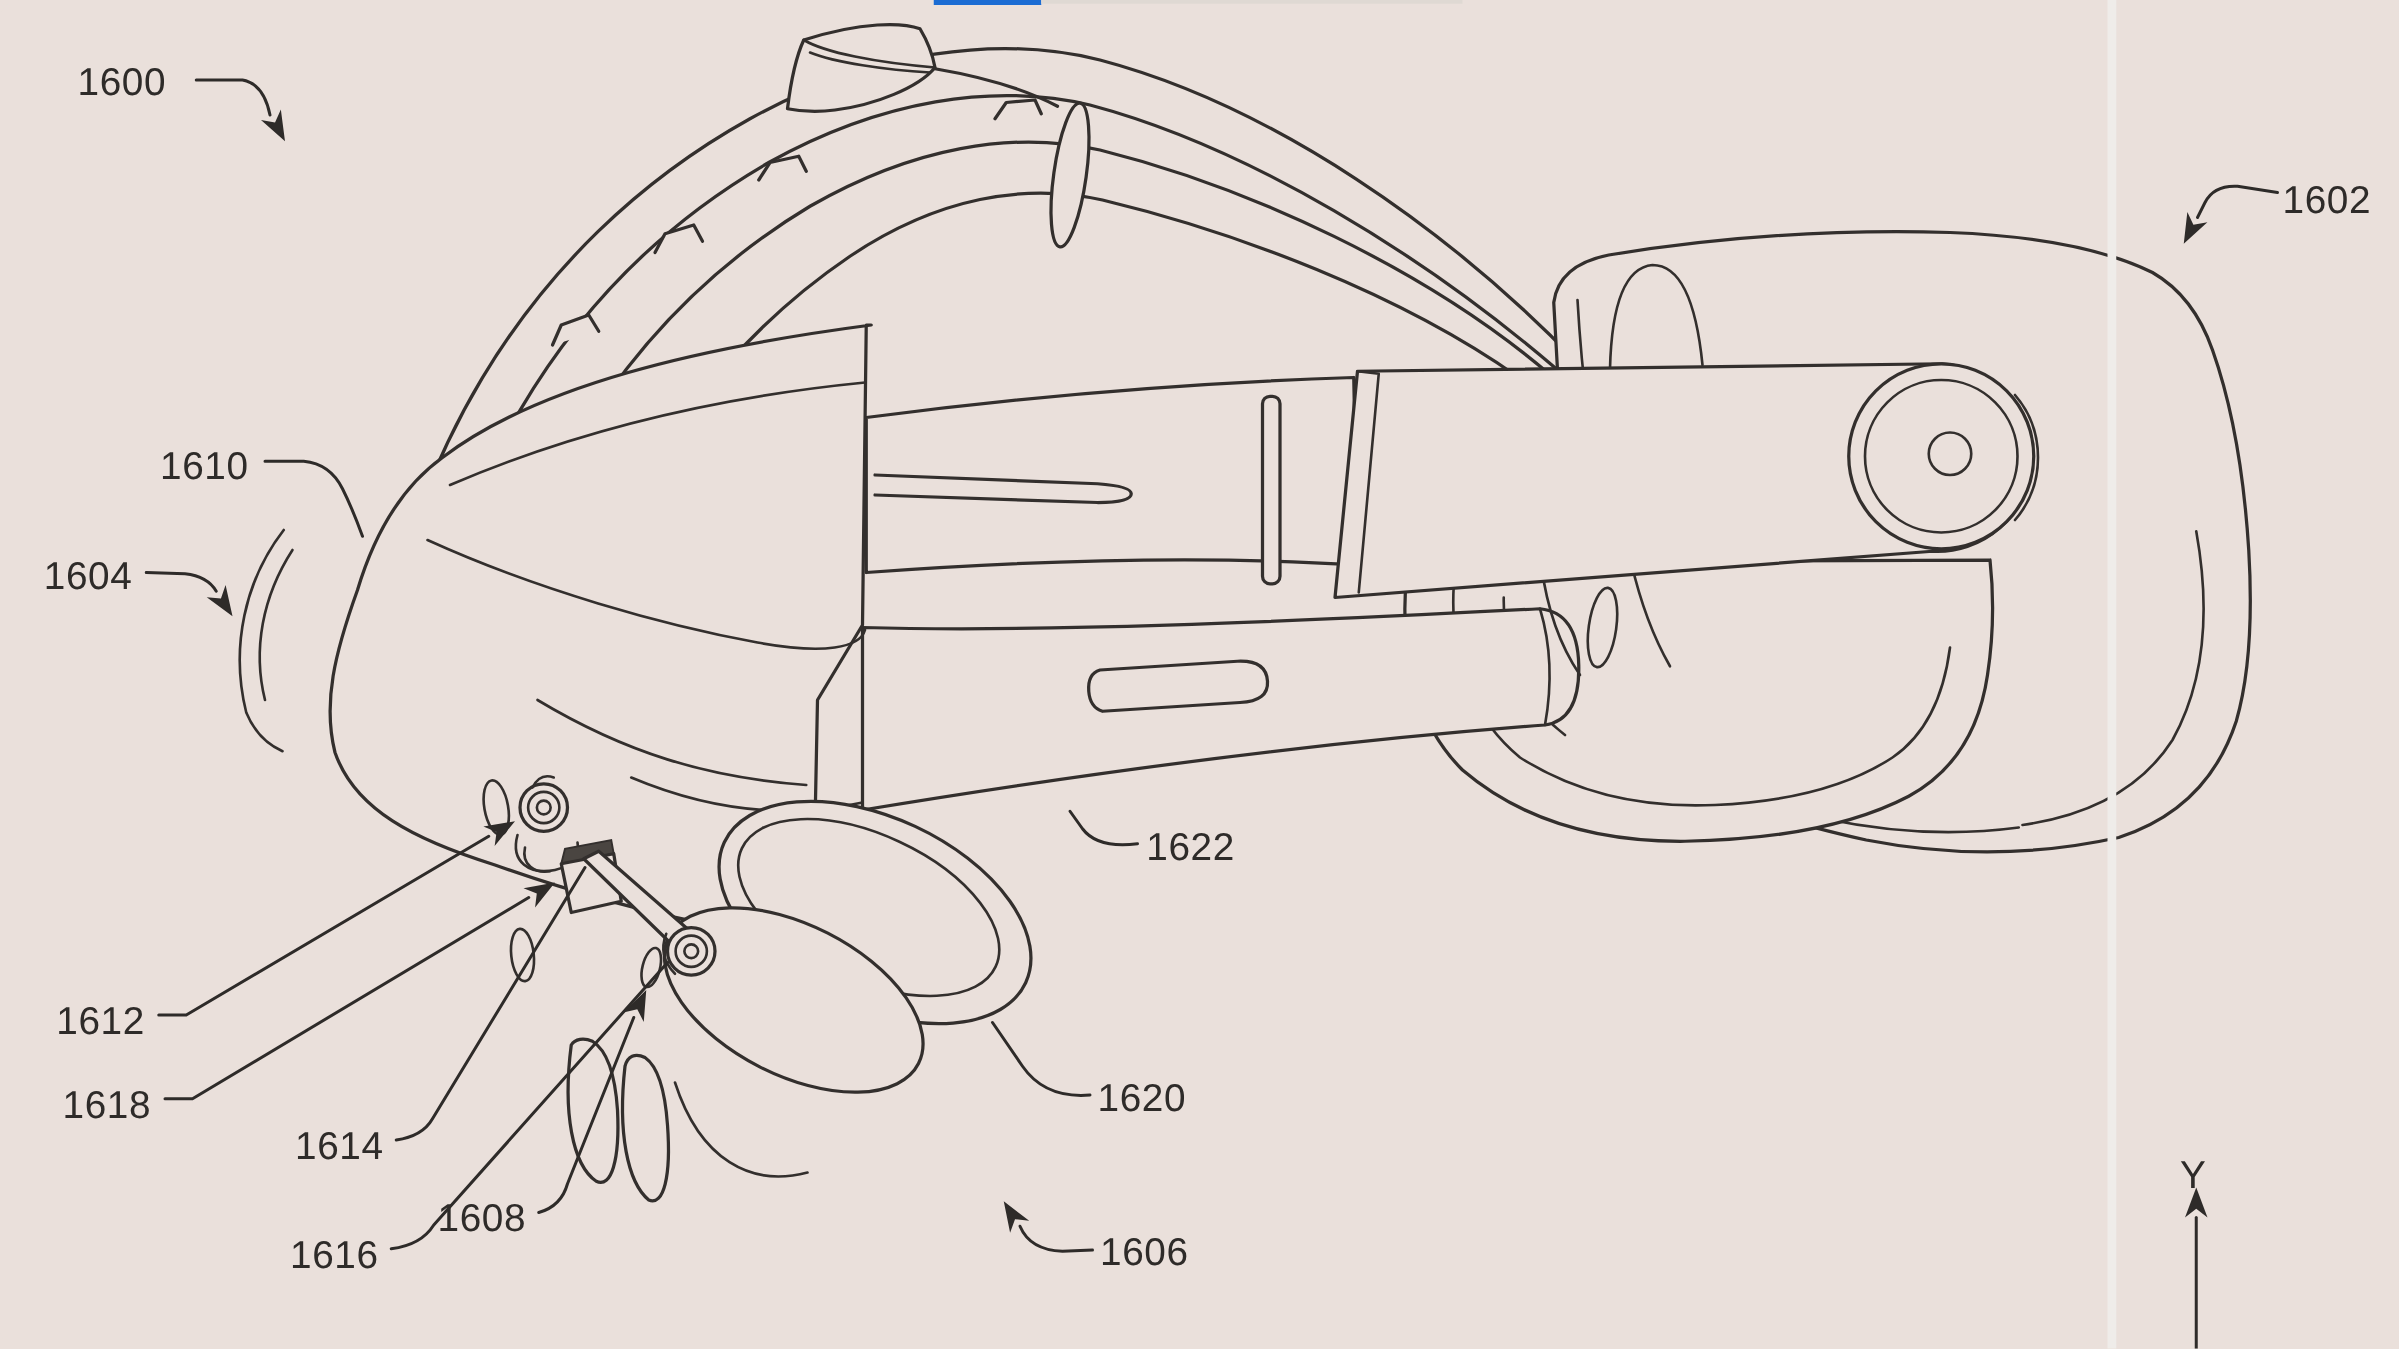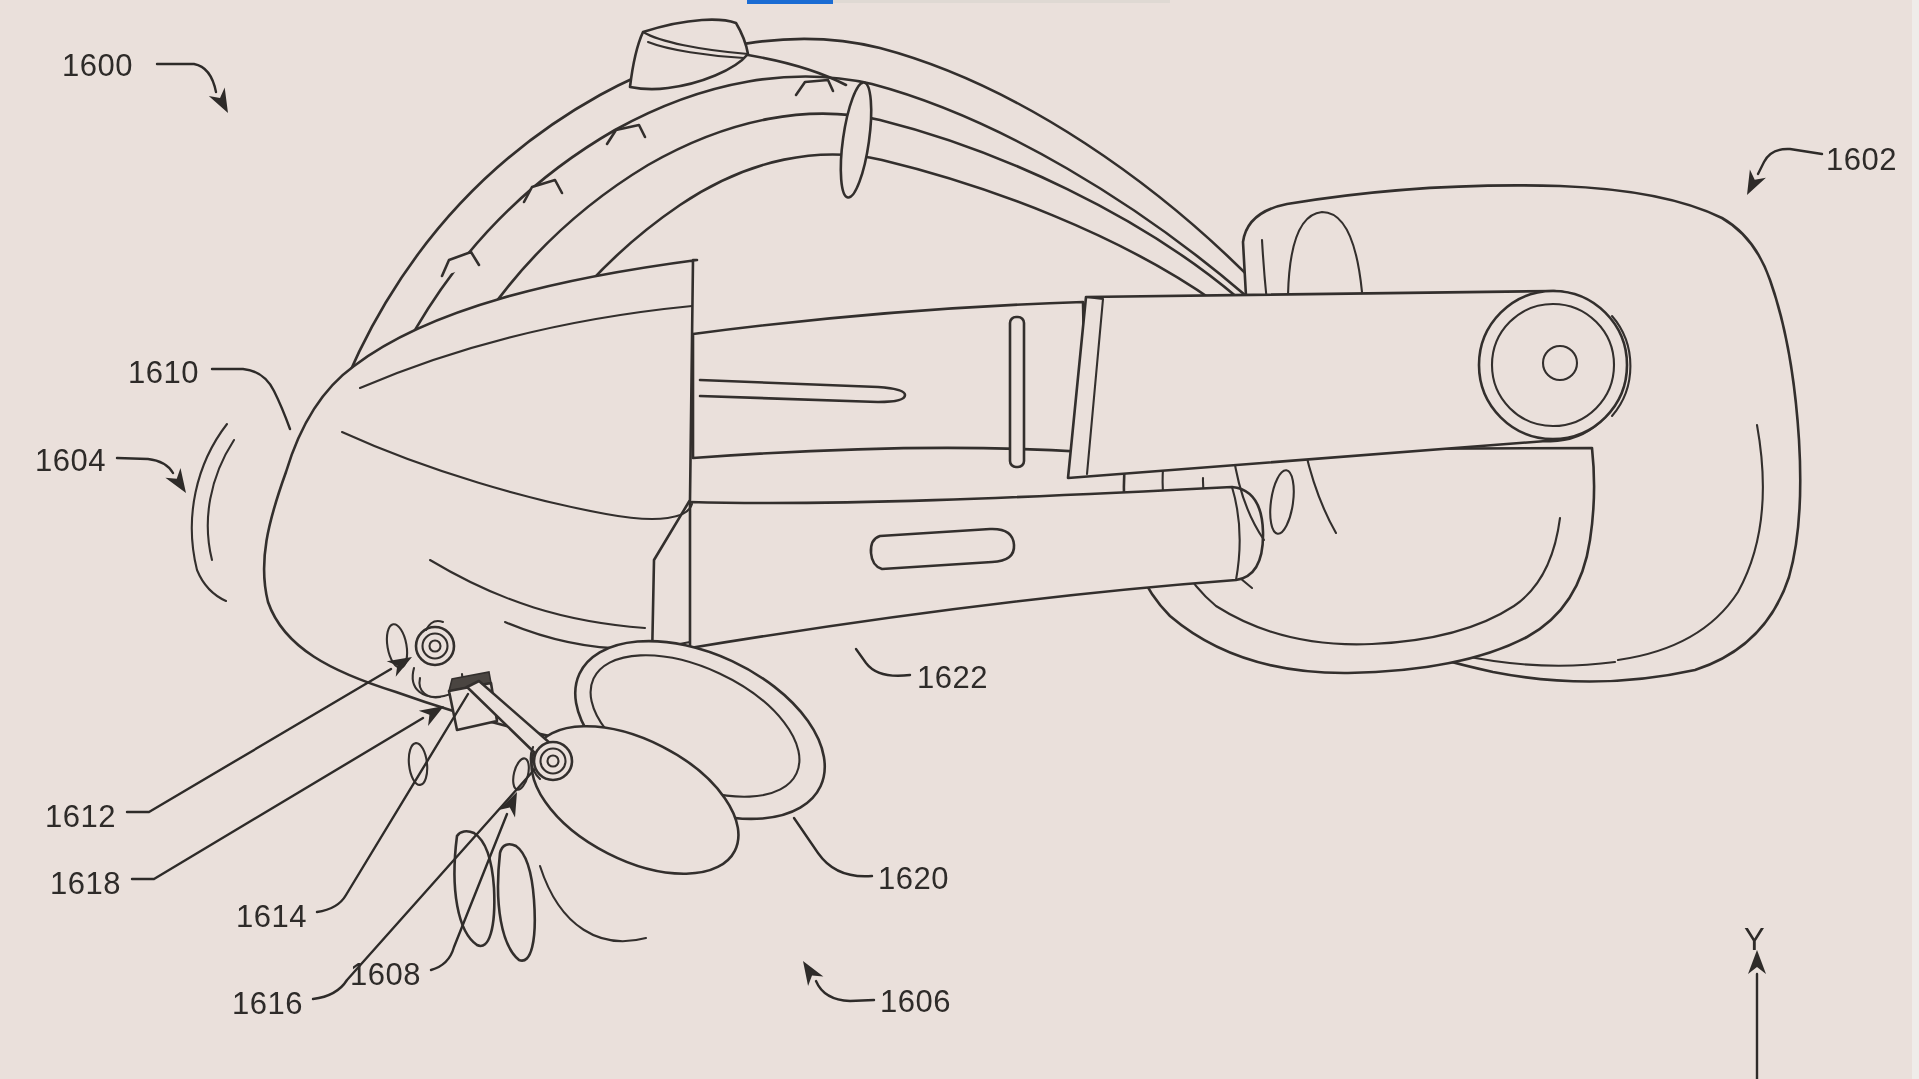--- a/index.html
+++ b/index.html
@@ -1,16 +1,16 @@
 <!DOCTYPE html>
 <html><head>
 <meta charset="utf-8">
 <style>
   html,body{margin:0;padding:0;background:#EAE0DB;width:1919px;height:1079px;overflow:hidden;}
-  #stage{position:relative;width:1919px;height:1079px;background:#EAE0DB;font-family:"Liberation Sans",sans-serif;border-radius:16px;}
+  #stage{position:relative;width:1693px;height:1079px;background:#EAE0DB;font-family:"Liberation Sans",sans-serif;border-radius:16px;}
   #drawing{position:absolute;left:0;top:0;}
   .strip{position:absolute;top:0;}
   #blue-strip{left:747px;width:86px;height:4px;background:#1B6CD3;}
   #gray-strip{left:833px;width:337px;height:3px;background:#DFD9D3;}
   #right-strip{position:absolute;right:0;top:0;width:7px;height:1079px;background:#EFECE9;}
   text.ref{font-family:"Liberation Sans",sans-serif;font-size:31px;fill:#2E2B29;letter-spacing:.5px;}
   .ln{fill:none;stroke:#332F2D;stroke-width:2.6;stroke-linecap:round;stroke-linejoin:round;}
   .thin{fill:none;stroke:#332F2D;stroke-width:2.1;stroke-linecap:round;stroke-linejoin:round;}
   .solidpart{fill:#EAE0DB;stroke:#332F2D;stroke-width:2.6;stroke-linecap:round;stroke-linejoin:round;}
   .leader{fill:none;stroke:#2E2B29;stroke-width:2.4;stroke-linecap:round;stroke-linejoin:round;}

